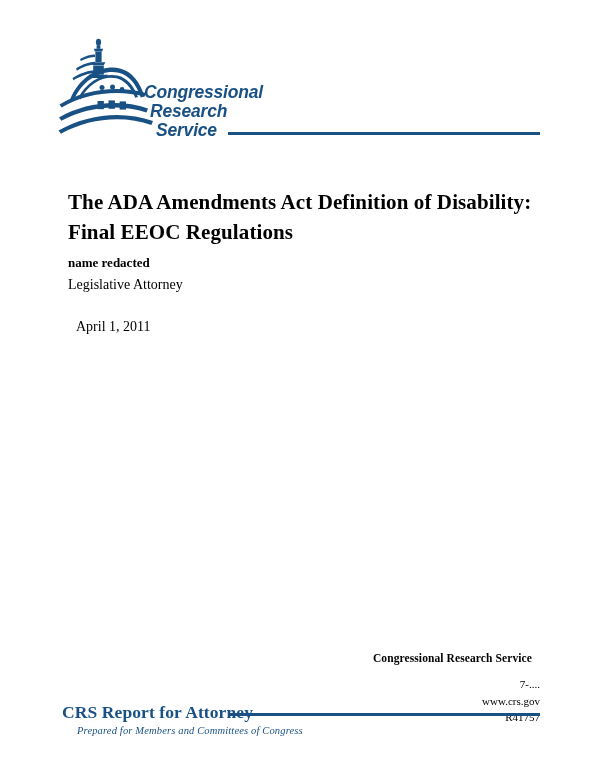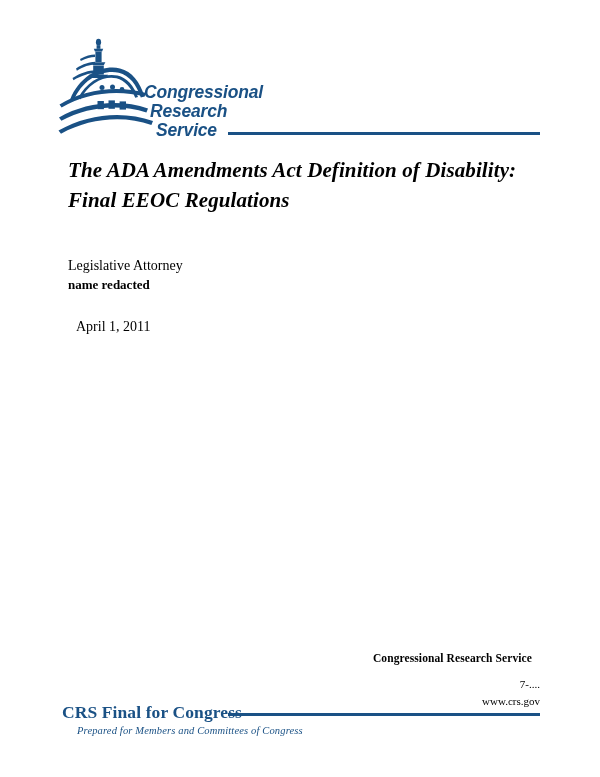--- a/index.html
+++ b/index.html
@@ -40,23 +40,22 @@
     top: 132px;
     width: 312px;
     height: 3px;
     background: #1A5185;
   }
 
   
   #title-block {
     position: absolute;
     left: 68px;
-    top: 156px;
+    top: 188px;
     width: 470px;
-    font-style: italic;
   }
   #doc-title {
     margin: 0;
     font-size: 21px;
     font-weight: bold;
     line-height: 1.42;
     letter-spacing: 0.1px;
     color: #000000;
   }
 
@@ -202,30 +201,31 @@
   </div>
 
   <div id="header-rule"></div>
 </div>
 
 <div id="title-block">
   <h1 id="doc-title">The ADA Amendments Act Definition of Disability: Final EEOC Regulations</h1>
 </div>
 
 <div id="author-block">
+  <p id="author-name">name redacted</p>
   <p id="author-title">Legislative Attorney</p>
-  <p id="author-name">name redacted</p>
 </div>
 <p id="doc-date">April 1, 2011</p>
 
 <div id="footer-info">
   <p id="footer-org">Congressional Research Service</p>
   <p class="footer-meta">7-....</p>
   <p class="footer-meta">www.crs.gov</p>
+  <p class="footer-meta">R41757</p>
 </div>
 
 <div id="footer-banner">
   <div id="crs-banner-line">
-    <span id="crs-report-title">CRS Final for Congress</span>
+    <span id="crs-report-title">CRS Report for Attorney</span>
     <span id="footer-rule"></span>
   </div>
   <p id="crs-report-subtitle">Prepared for Members and Committees of Congress</p>
 </div>
 
 </body></html>

